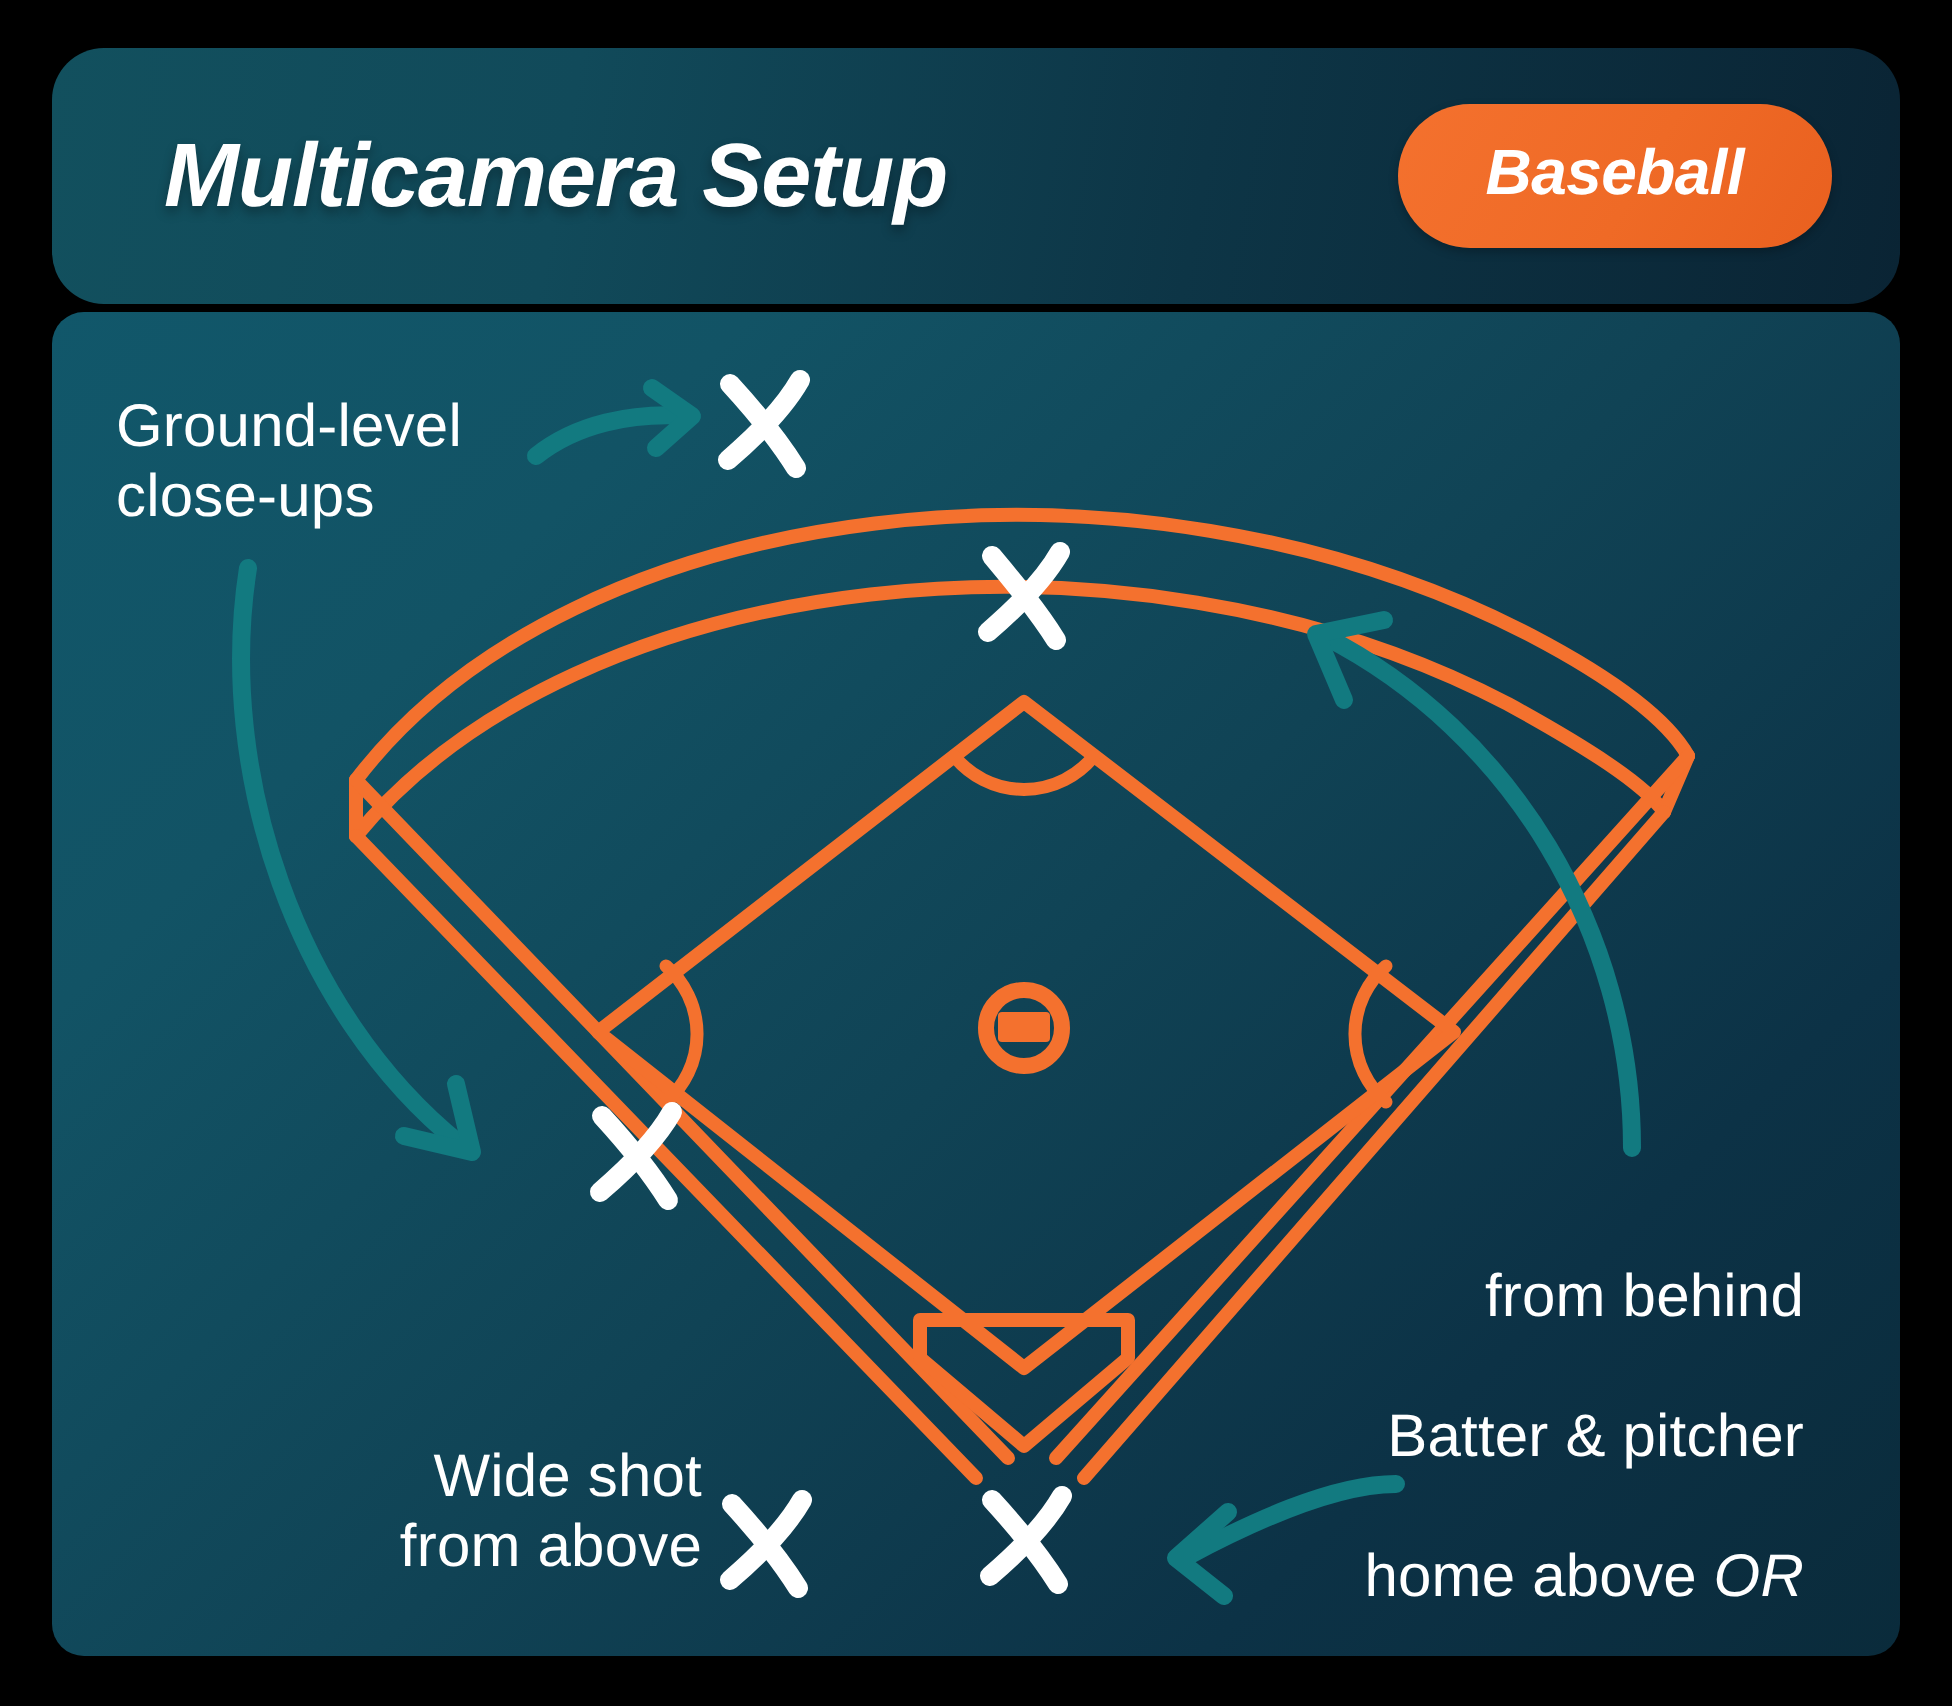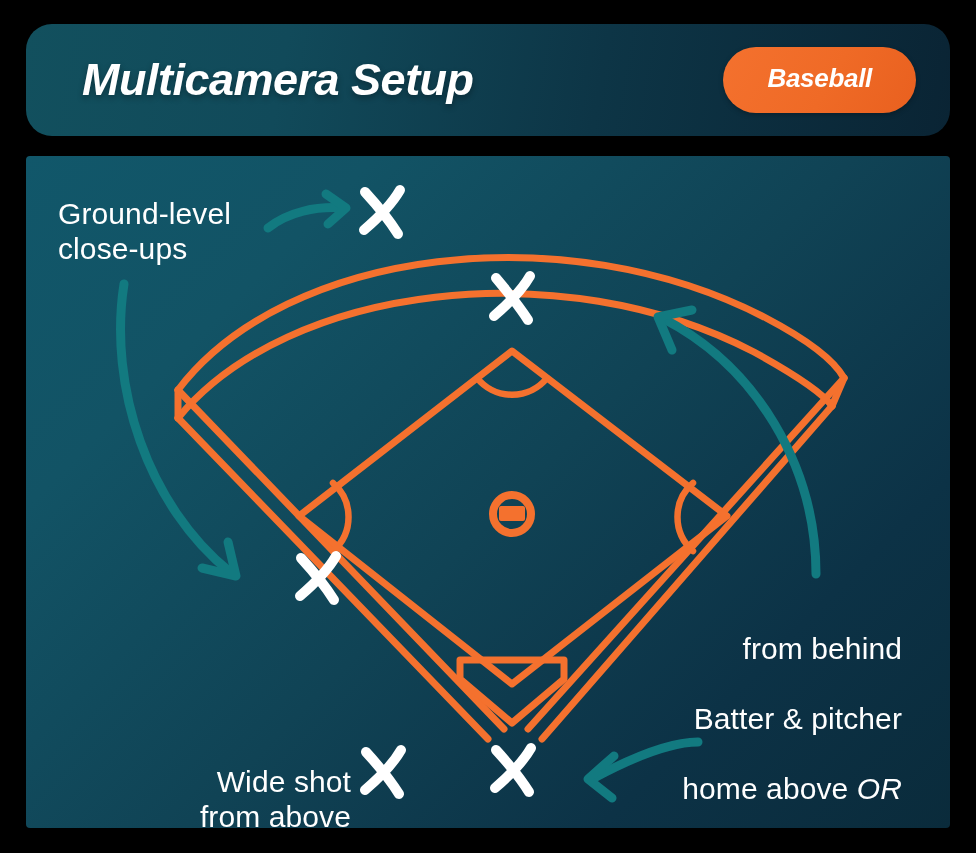--- a/index.html
+++ b/index.html
@@ -12,76 +12,76 @@
   #root {
     position:relative;
     width:976px; height:853px;
     background:#000000;
   }
 
   
   .header {
     position:absolute;
     left:26px; top:24px;
-    width:924px; height:112px;
+    width:924px; height:128px;
     border-radius:26px;
     background:linear-gradient(100deg, #12505e 0%, #114a5a 28%, #0d3546 62%, #0a2434 100%);
     display:flex;
     align-items:center;
     justify-content:space-between;
     padding:0 34px 0 56px;
   }
   .header-title {
     color:#ffffff;
     font-size:45px;
     font-weight:bold;
     font-style:italic;
     letter-spacing:-0.5px;
     text-shadow:0 3px 6px rgba(0,0,0,0.32);
     white-space:nowrap;
   }
   .sport-badge {
     background:linear-gradient(120deg, #f4712e 0%, #ef6a26 55%, #e9601f 100%);
     color:#ffffff;
-    font-size:26px;
+    font-size:32px;
     font-weight:bold;
     font-style:italic;
     border-radius:999px;
     padding:16px 44px 19px 44px;
     letter-spacing:-0.3px;
     white-space:nowrap;
     box-shadow:0 2px 5px rgba(0,0,0,0.25);
   }
 
   
   .panel {
     position:absolute;
     left:26px; top:156px;
     width:924px; height:672px;
-    border-radius:4px;
+    border-radius:16px;
     background:linear-gradient(135deg, #11576a 0%, #125365 22%, #104355 52%, #0c3246 78%, #0a2b3b 100%);
     overflow:hidden;
   }
   .panel svg { position:absolute; left:0; top:0; }
 
   
   .label {
     position:absolute;
     color:#ffffff;
     font-size:30px;
     line-height:1.17;
     font-weight:400;
     letter-spacing:0.1px;
     white-space:pre-line;
   }
   .label em { }
 
   #lbl-ground   { left:32px;  top:40px;  text-align:left;  }
   #lbl-batter   { right:48px; top:440px; text-align:right; }
-  #lbl-wide     { left:140px; top:565px; text-align:right; width:185px;margin-top:43px; }
+  #lbl-wide     { left:140px; top:565px; text-align:right; width:185px; }
 </style>
 </head>
 <body>
 
 <div id="root">
 
   <div class="header">
     <div class="header-title">Multicamera Setup</div>
     <div class="sport-badge">Baseball</div>
   </div>

